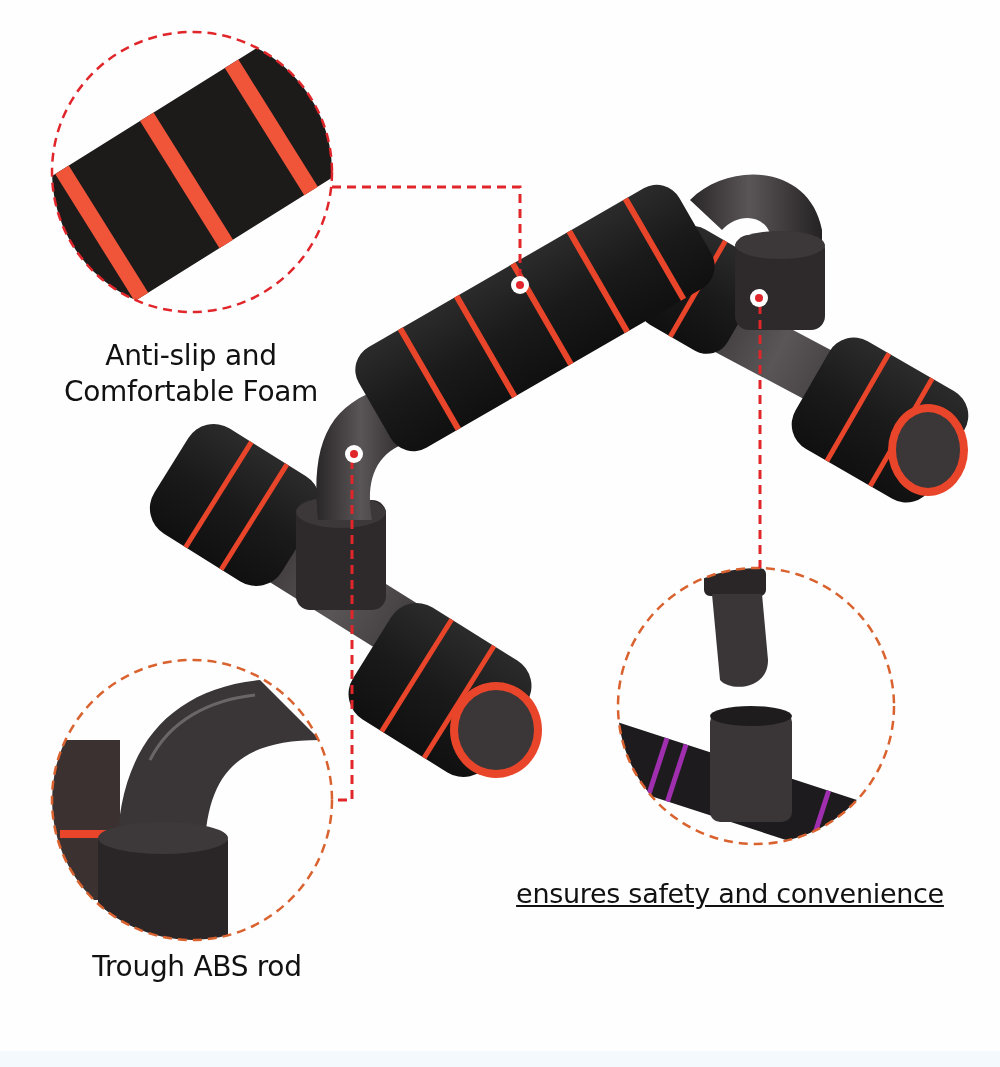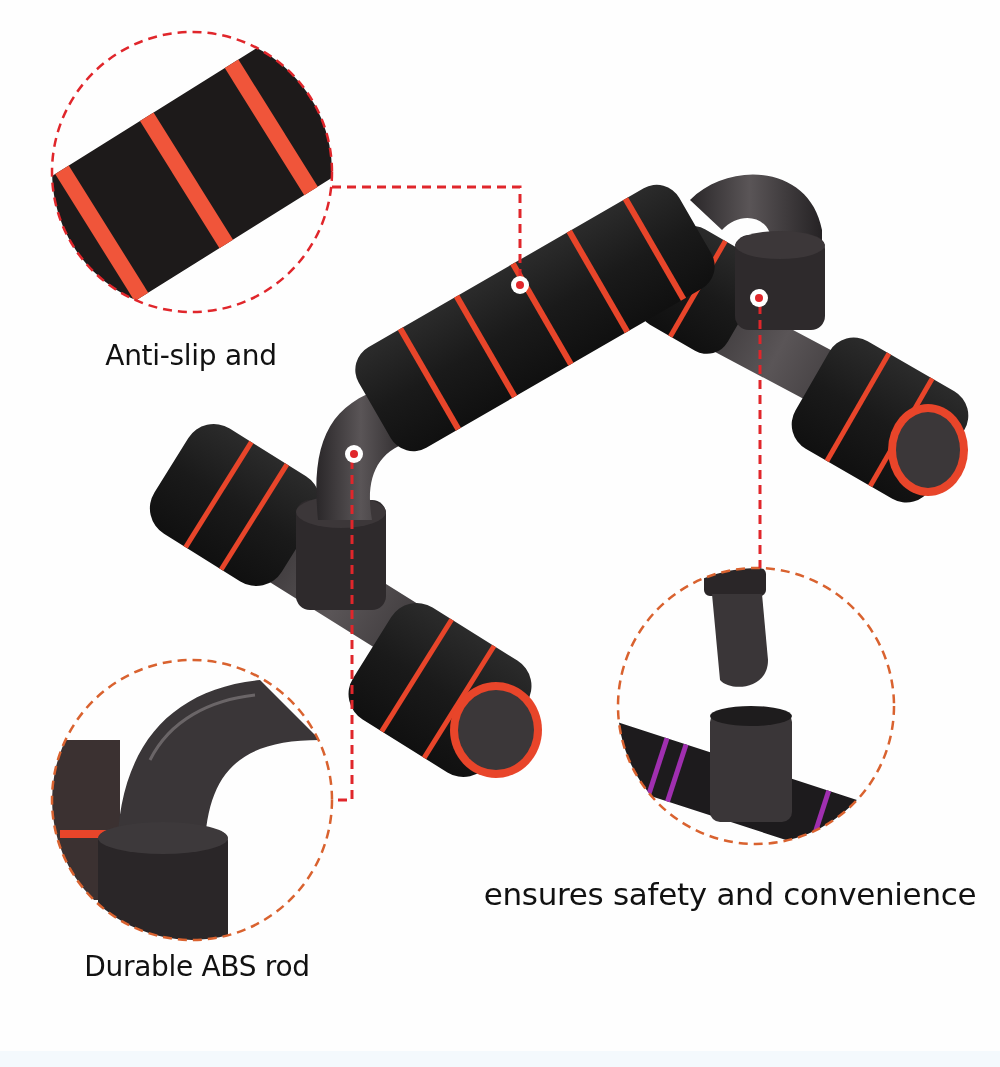--- a/index.html
+++ b/index.html
@@ -14,21 +14,21 @@
       background: #f4f9fd;
     }
     .label {
       position: absolute; color: #111; text-align: center; white-space: nowrap;
       font-family: "DejaVu Sans", "Liberation Sans", sans-serif;
       letter-spacing: -0.3px;
     }
     .label.foam { left: 52px; top: 338px; width: 278px; font-size: 28px; line-height: 36px; }
     .label.abs { left: 58px; top: 949px; width: 278px; font-size: 28px; line-height: 36px; }
     .label.trough { left: 480px; top: 874px; width: 500px; font-size: 28px; line-height: 40px; }
-    .label .sub { display: block; font-size: 31px; }
+    .label .sub { display: block; font-size: 27px; text-decoration: underline; }
     svg { position: absolute; left: 0; top: 0; }
   </style>
 </head>
 <body>
 
 <div class="canvas">
 
   <svg width="1000" height="1067" viewBox="0 0 1000 1067">
     <defs>
       <linearGradient id="frameGrad" x1="0" y1="0" x2="1" y2="0">
@@ -170,24 +170,25 @@
       <circle cx="354" cy="454" r="4" fill="#e0262b"></circle>
     </g>
     <g>
       <circle cx="759" cy="298" r="9" fill="#ffffff"></circle>
       <circle cx="759" cy="298" r="4" fill="#e0262b"></circle>
     </g>
   </svg>
 
   <div class="label foam">
     <span>Anti-slip and</span><br>
+    <span>Comfortable Foam</span>
   </div>
 
   <div class="label abs">
-    <span>Durable ABS rod</span>
+    <span>Trough ABS rod</span>
   </div>
 
   <div class="label trough">
     <span class="sub">ensures safety and convenience</span>
   </div>
 
   <div class="bottom-band"></div>
 </div>
 
 </body></html>

